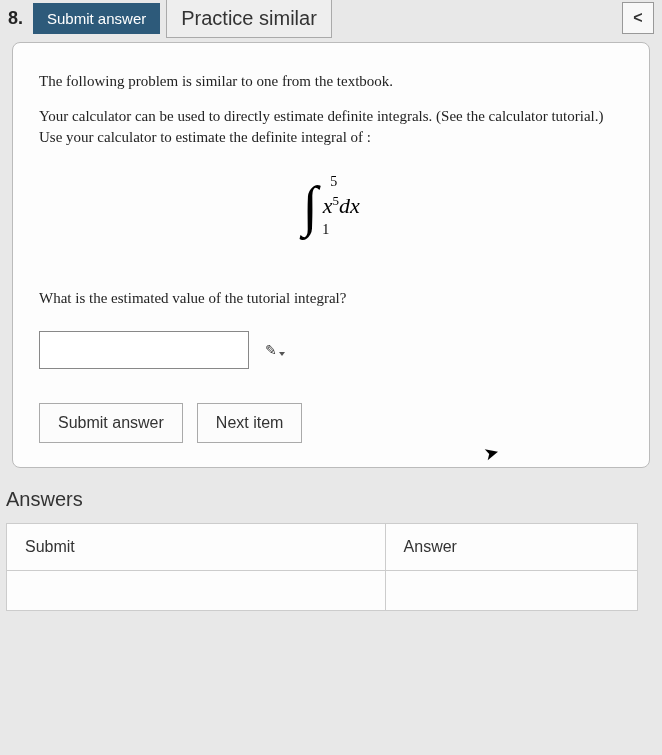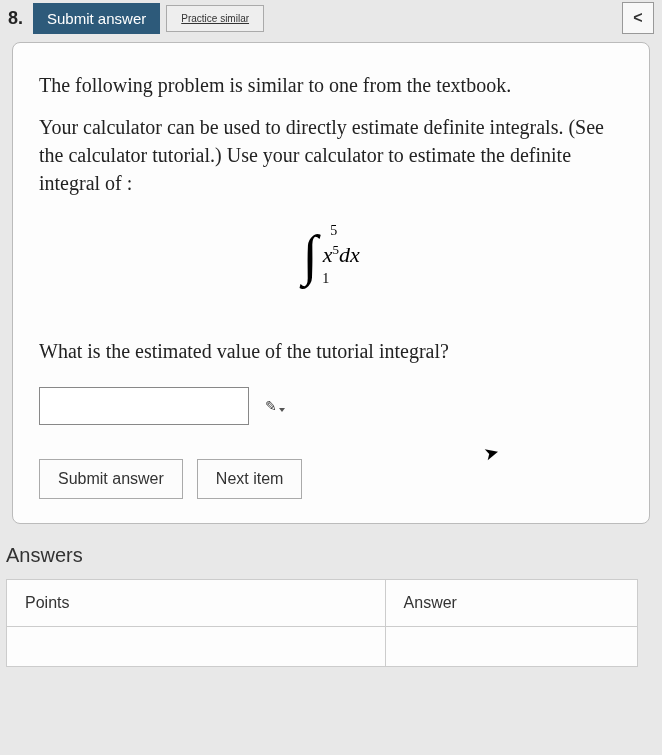--- a/index.html
+++ b/index.html
@@ -33,23 +33,22 @@
       border: none;
       padding: 7px 14px;
       font-size: 15px;
       cursor: pointer;
     }
     .btn-outline {
       background: #eee;
       color: #333;
       border: 1px solid #aaa;
       padding: 7px 14px;
-      font-size: 10px;
-      cursor: pointer;
-      text-decoration: underline;
+      font-size: 20px;
+      cursor: pointer;
     }
     .nav-btn {
       background: #f8f8f8;
       border: 1px solid #999;
       width: 32px;
       height: 32px;
       display: flex;
       align-items: center;
       justify-content: center;
       cursor: pointer;
@@ -60,21 +59,21 @@
     }
     .main-card {
       background: #fdfdfd;
       border: 1px solid #bbb;
       margin: 6px 12px 12px 12px;
       padding: 28px 26px 24px 26px;
       border-radius: 8px;
     }
     .prob-text {
       font-family: Garamond, Georgia, 'Times New Roman', serif;
-      font-size: 20px;
+      font-size: 15px;
       line-height: 1.4;
       color: #222;
       margin-bottom: 14px;
     }
     .integral-block {
       text-align: center;
       margin: 30px 0 40px 0;
       height: 70px;
       font-family: 'Times New Roman', serif;
     }
@@ -230,21 +229,21 @@
   </div>
 </div>
 
 <div class="cursor-pointer">➤</div>
 
 <div class="answers-section">
   <h3 class="answers-heading">Answers</h3>
   <table class="answers-table">
     <thead>
       <tr>
-        <th style="width:60%">Points</th>
+        <th style="width:60%">Submit</th>
         <th>Answer</th>
       </tr>
     </thead>
     <tbody>
       <tr>
         <td></td>
         <td></td>
       </tr>
     </tbody>
   </table>

